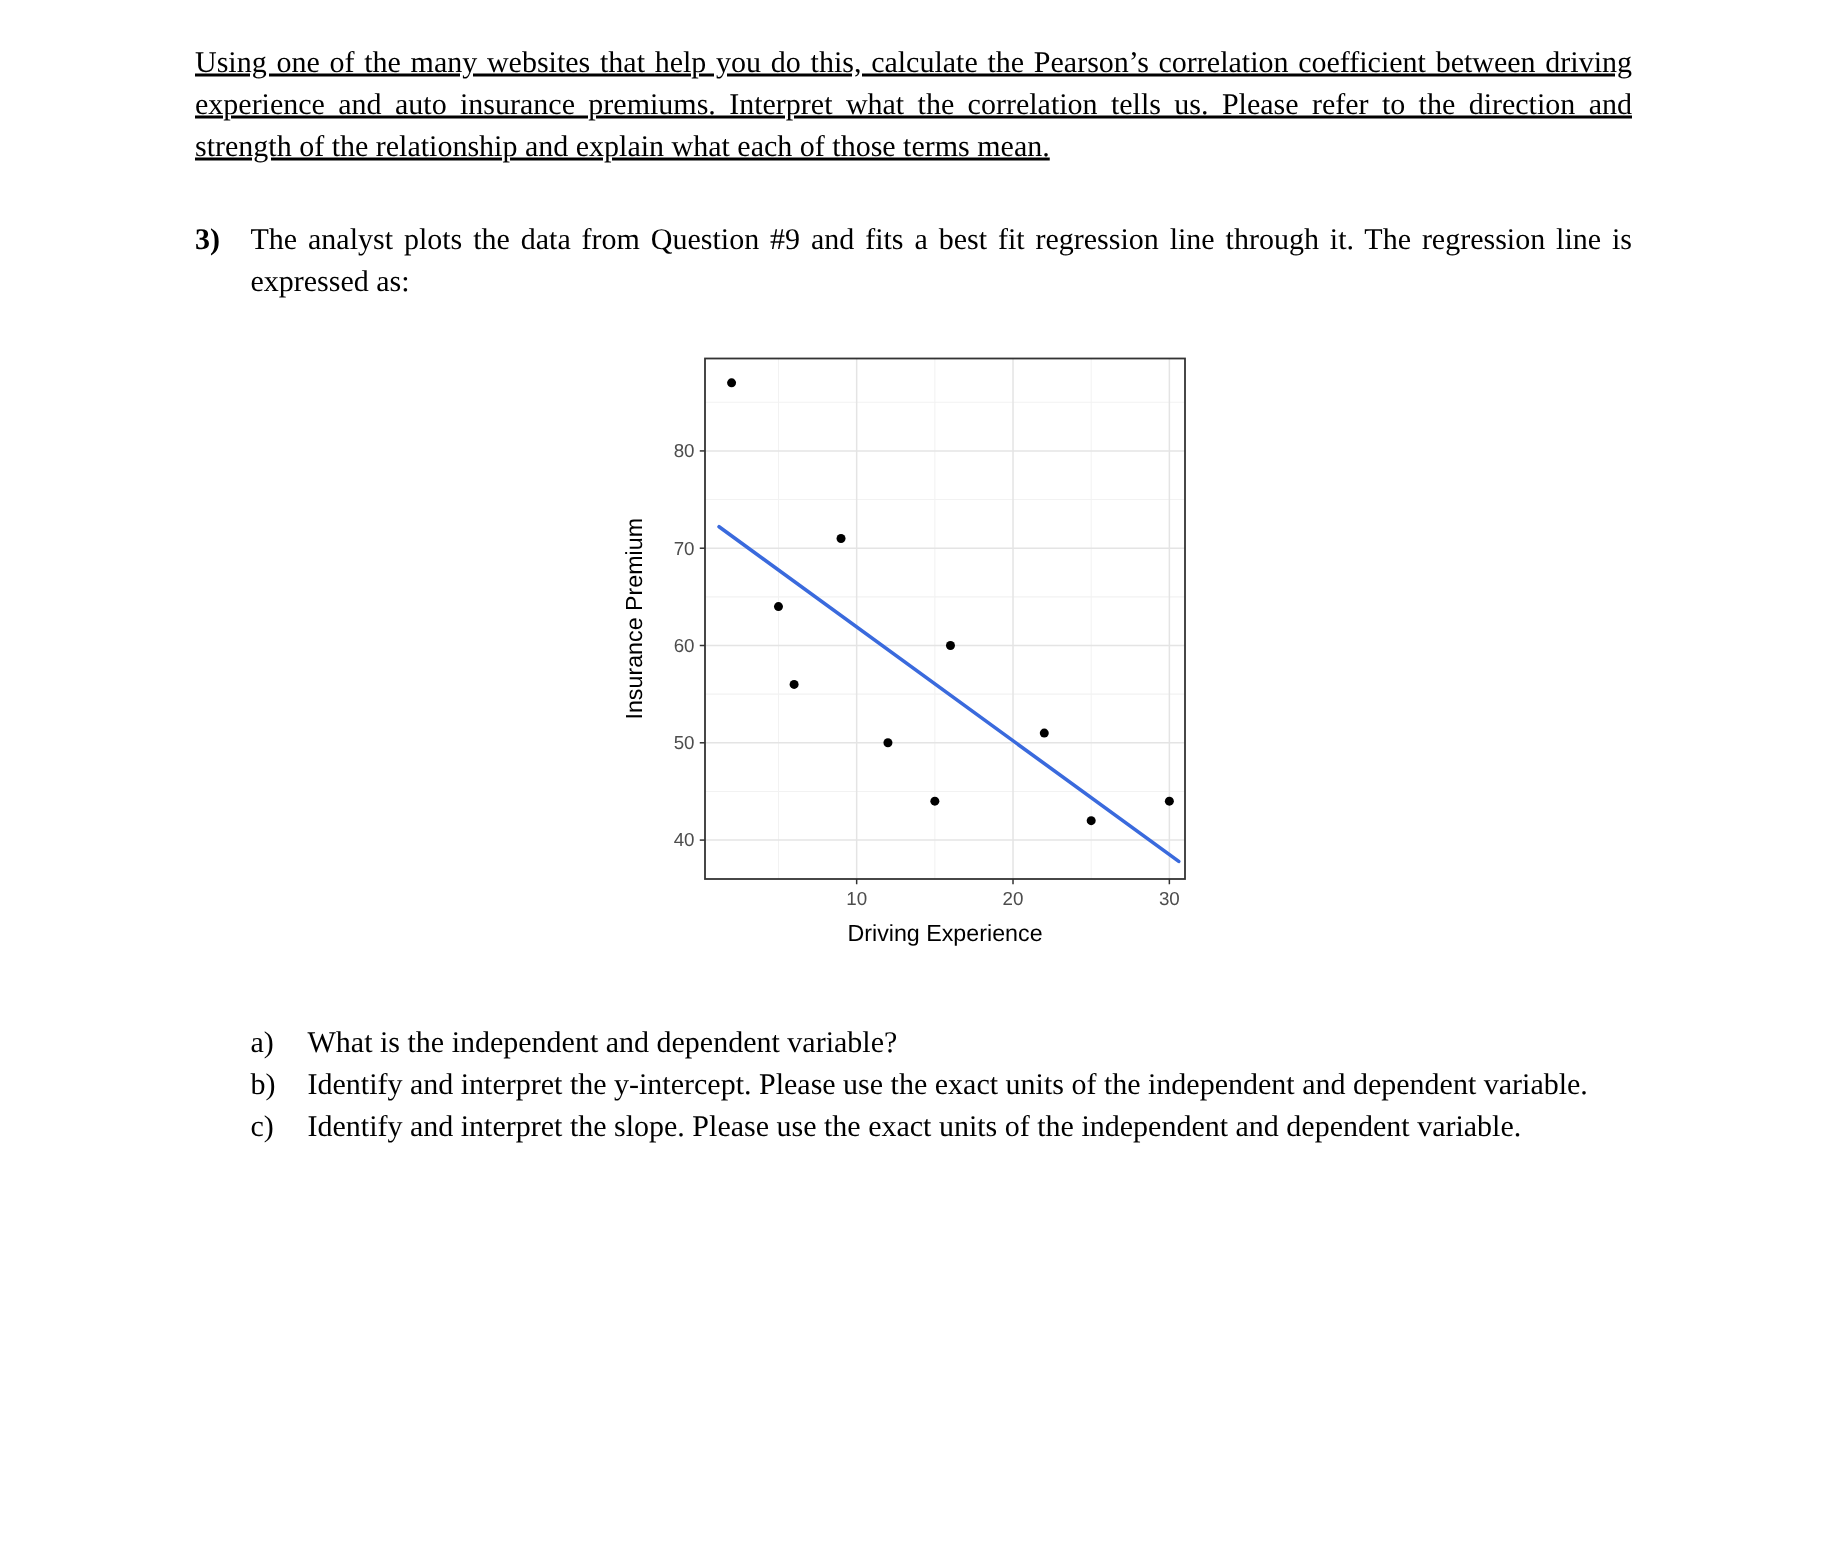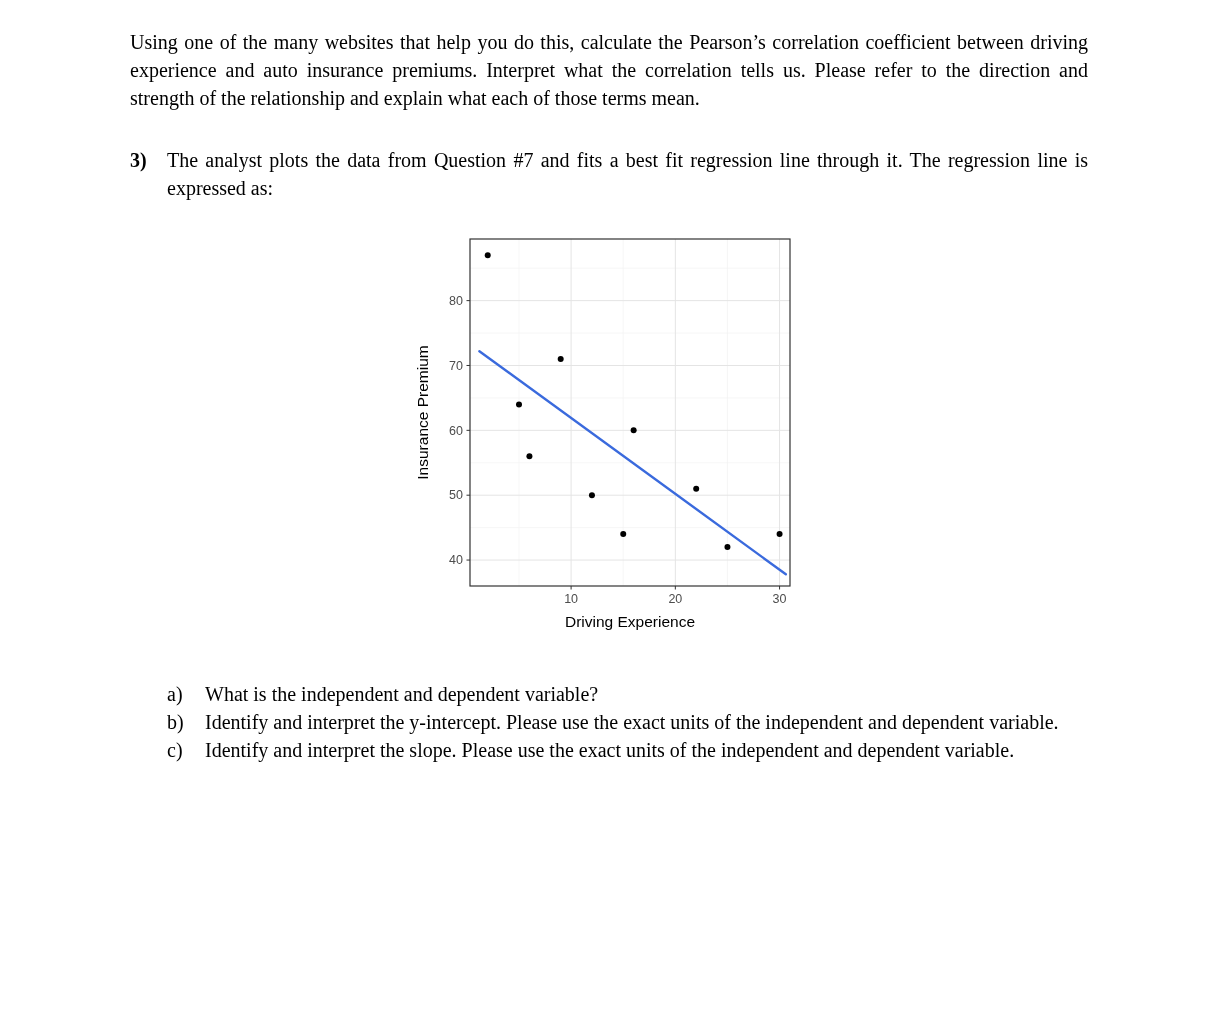--- a/index.html
+++ b/index.html
@@ -5,42 +5,42 @@
   html,body { margin:0; padding:0; background:#ffffff; }
   .page {
     width:1226px; height:1034px;
     background:#ffffff;
     font-family:"Liberation Serif", serif;
     color:#000;
     overflow:hidden;
     box-sizing:border-box;
     padding:28px 138px 0 130px;
   }
-  .para { font-size:20px; line-height:28px; text-align:justify; margin:0; }
+  .para { font-size:20px; line-height:28px; text-align:justify; margin:0;text-decoration:underline; }
   .q3 { display:flex; margin-top:34px; font-size:20px; line-height:28px; }
   .q3-num { font-weight:bold; width:37px; flex:none; }
   .q3-text { text-align:justify; flex:1; }
   .equation { font-weight:bold; font-size:20px; line-height:26px; margin:30px 0 0 75px; }
   .chart-wrap { margin:34px 0 0 284px; width:392px; }
   svg text { font-family:"Liberation Sans","DejaVu Sans",sans-serif; }
   .subqs { margin:40px 0 0 37px; font-size:20px; line-height:28px; }
   .subq { display:flex; }
   .subq-label { width:38px; flex:none; }
   .subq-text { text-align:justify; flex:1; }
 </style>
 </head>
 <body>
 
 <div class="page">
 
   <p class="para">Using one of the many websites that help you do this, calculate the Pearson’s correlation coefficient between driving experience and auto insurance premiums. Interpret what the correlation tells us. Please refer to the direction and strength of the relationship and explain what each of those terms mean.</p>
 
   <div class="q3">
     <span class="q3-num">3)</span>
-    <span class="q3-text">The analyst plots the data from Question #7 and fits a best fit regression line through it. The regression line is expressed as:</span>
+    <span class="q3-text">The analyst plots the data from Question #9 and fits a best fit regression line through it. The regression line is expressed as:</span>
   </div>
 
 
   <div class="chart-wrap">
     <svg id="chart-svg" width="392" height="400">
         <rect x="56" y="3" width="320" height="347" fill="#ffffff"></rect>
         <line x1="56" x2="376" y1="291.6261682242991" y2="291.6261682242991" stroke="#f2f2f2" stroke-width="0.7"></line>
         <line x1="56" x2="376" y1="226.7663551401869" y2="226.7663551401869" stroke="#f2f2f2" stroke-width="0.7"></line>
         <line x1="56" x2="376" y1="161.90654205607476" y2="161.90654205607476" stroke="#f2f2f2" stroke-width="0.7"></line>
         <line x1="56" x2="376" y1="97.04672897196261" y2="97.04672897196261" stroke="#f2f2f2" stroke-width="0.7"></line>

